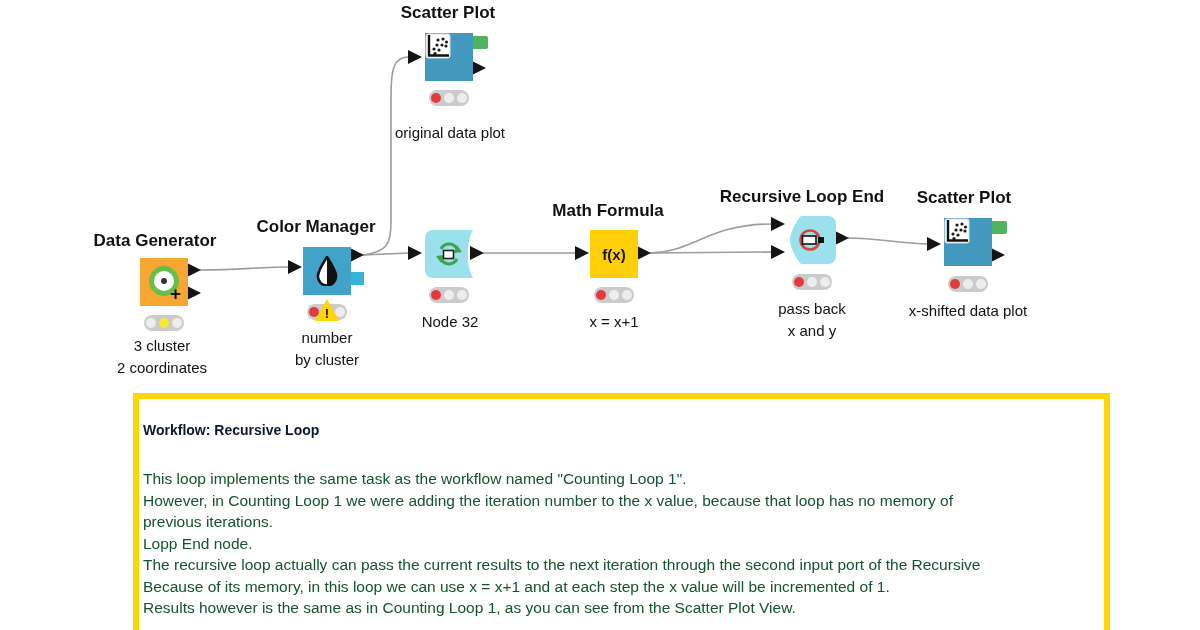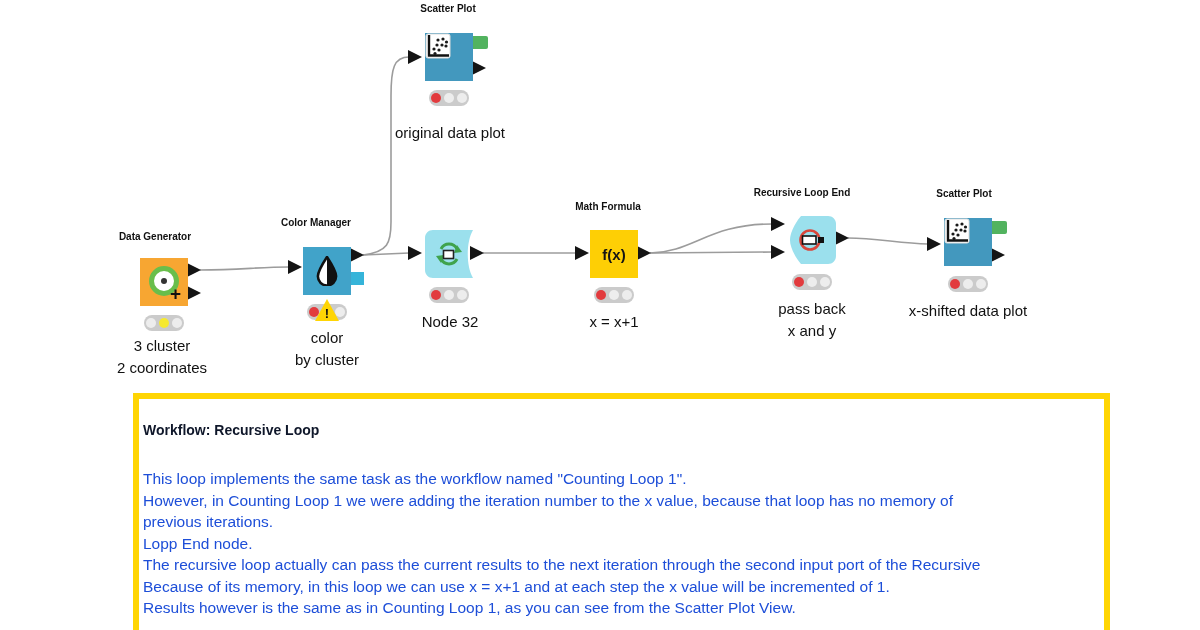--- a/index.html
+++ b/index.html
@@ -25,41 +25,41 @@
   .tl{position:absolute;width:40px;height:16px;background:#CBCBCB;border-radius:8px;z-index:2;
       display:flex;align-items:center;justify-content:center;gap:3px;}
   .tl i{width:10px;height:10px;border-radius:50%;background:#EDEDED;display:block;}
   .tl .red{background:#E23B3E;}
   .tl .yellow{background:#F6E930;}
   .warn{position:absolute;width:24px;height:22px;background:#FFD504;z-index:3;
         clip-path:polygon(50% 0,100% 100%,0 100%);
         display:flex;align-items:flex-end;justify-content:center;
         font-weight:700;font-size:13px;line-height:15px;color:#111;}
 
-  .node-title{position:absolute;transform:translateX(-50%);font-size:10px;font-weight:700;
+  .node-title{position:absolute;transform:translateX(-50%);font-size:17px;font-weight:700;
               white-space:nowrap;text-align:center;z-index:2;}
   .two-line{white-space:normal;width:96px;line-height:23px;}
   .node-label{position:absolute;transform:translateX(-50%);font-size:15px;
               white-space:nowrap;text-align:center;z-index:2;}
 
   
   .icon-wrap{position:absolute;inset:0;}
   .dg-ring{position:absolute;left:9px;top:8px;width:20px;height:20px;border:5px solid #69BE4B;
            border-radius:50%;background:#fff;box-sizing:content-box;}
   .dg-dot{position:absolute;left:7px;top:7px;width:6px;height:6px;background:#333;border-radius:50%;}
   .dg-plus{position:absolute;right:7px;bottom:1px;font-size:19px;font-weight:700;color:#111;}
   .scatter-box{position:absolute;left:11px;top:11px;}
   .fx{position:absolute;inset:0;display:flex;align-items:center;justify-content:center;
       font-weight:700;font-size:15px;color:#141414;}
   .center-icon{position:absolute;inset:0;display:flex;align-items:center;justify-content:center;}
 
   .annotation{position:absolute;left:133px;top:393px;width:977px;height:260px;z-index:2;
               background:#fff;border:6px solid #FFD504;box-sizing:border-box;}
   .ann-title{margin:21px 0 0 4px;color:#0f172a;font-weight:700;font-size:14px;line-height:20px;}
-  .ann-body{margin:28px 16px 0 4px;font-size:15.5px;line-height:21.5px;color:#1d4ed8;}
+  .ann-body{margin:28px 16px 0 4px;font-size:15.5px;line-height:21.5px;color:#14532d;}
 </style>
 </head>
 <body>
 
 <div id="canvas">
 
   <svg class="wires" width="1200" height="630">
     <path d="M200 270 C240 270 258 267 289 267"></path>
     <path d="M363 255 C388 252 391 243 391 222 L391 96 C391 68 394 57 409 57"></path>
     <path d="M363 255 L409 253"></path>
@@ -106,21 +106,21 @@
   <div class="port" style="left:350px;top:248px"></div>
   <div class="sq-port" style="left:351px;top:272px"></div>
   <div class="tl" style="left:307px;top:304px">
       <i class="red"></i>
       <i></i>
       <i></i>
     </div>
   <div class="warn" style="left:315px;top:299px">
       <span>!</span>
     </div>
-  <div class="node-label" style="left:327px;top:329px">color</div>
+  <div class="node-label" style="left:327px;top:329px">number</div>
   <div class="node-label" style="left:327px;top:351px">by cluster</div>
 
   <div class="node-title" style="left:448px;top:3px">Scatter Plot</div>
   <div class="node n-scatter" style="left:425px;top:33px">
     <span class="view-tab"></span>
     <div class="center-icon scatter-box" style="inset:auto">
       <svg width="26" height="26" viewBox="0 0 26 26">
         <rect x="1" y="1" width="24" height="24" rx="2" fill="#fff" stroke="#DCDCDC"></rect>
         <path d="M4 2 V22.5 H24" fill="none" stroke="#111" stroke-width="2.4"></path>
         <g fill="#1a1a1a">

